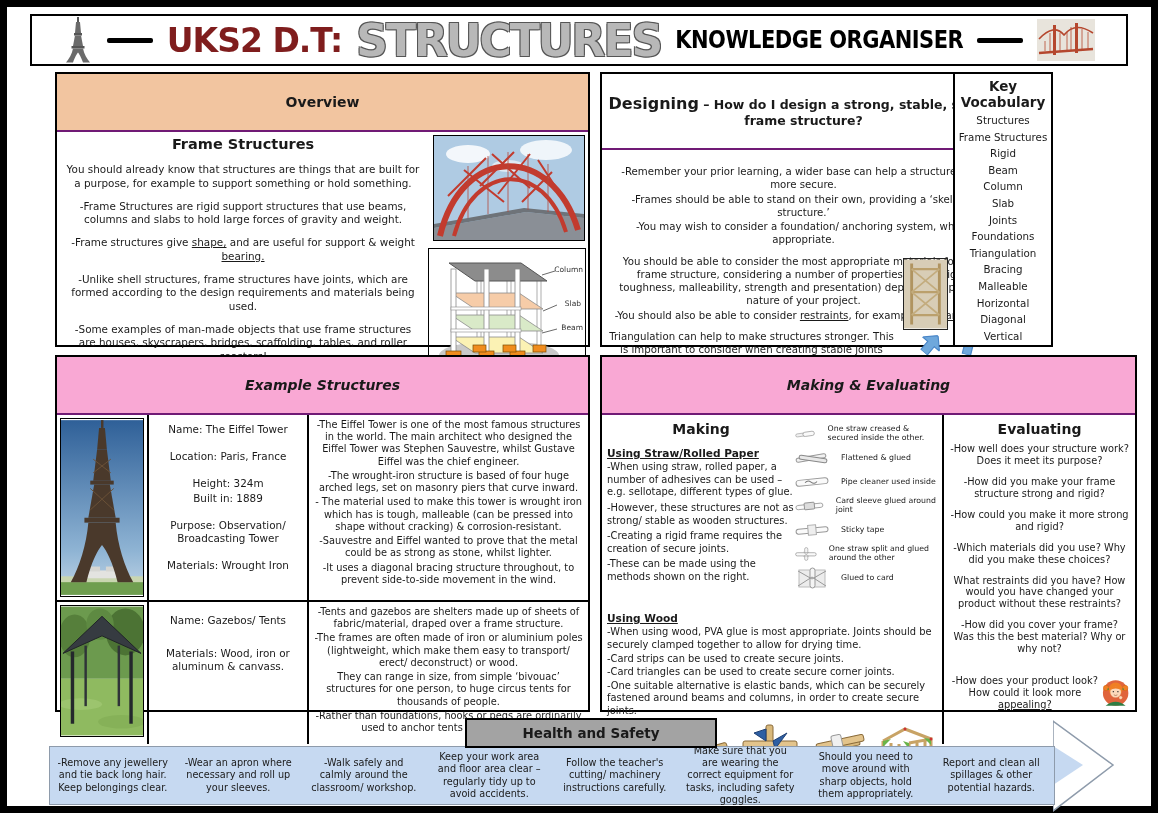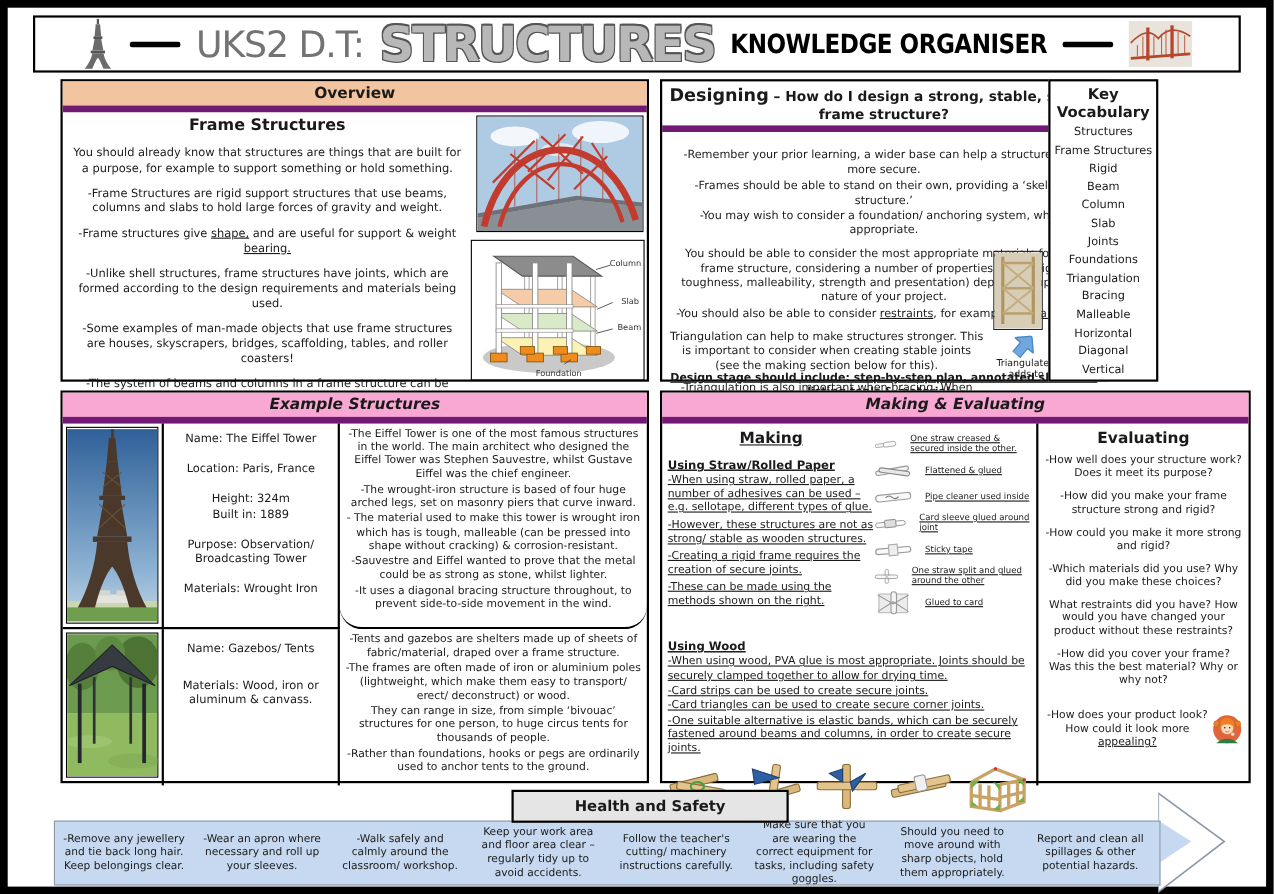--- a/index.html
+++ b/index.html
@@ -4,28 +4,28 @@
 <style>
   * { margin:0; padding:0; box-sizing:border-box; }
   html,body { background:#fff; }
   body { width:1158px; height:813px; position:relative; font-family:"DejaVu Sans", sans-serif; color:#1a1a1a; overflow:hidden; }
   .page { position:absolute; inset:0; border:7px solid #000; background:#fff; }
 
   
   .header-bar { position:absolute; left:23px; top:7px; width:1098px; height:52px; border:2px solid #000;
     display:flex; align-items:center; justify-content:center; gap:14px; background:#fff; }
   .dash { width:46px; height:5px; background:#000; border-radius:2px; }
-  .t-course { font-size:33px; font-weight:normal; color:#737373; letter-spacing:-1px; }
+  .t-course { font-size:33px; font-weight:bold; color:#7f1d1d; letter-spacing:-1px; }
   .t-main { font-size:44px; font-weight:bold; color:#b8b8b8; letter-spacing:-2px;
     text-shadow:-1px -1px 0 #555, 1px -1px 0 #555, -1px 1px 0 #555, 1px 1px 0 #555; }
   .t-sub { font-size:21px; font-weight:900; color:#000; letter-spacing:-0.5px; transform:scaleY(1.15); }
 
   
   .box { position:absolute; border:2px solid #000; background:#fff; }
-  .sec-head { border-bottom:6px solid #701a75; text-align:center; font-weight:bold; font-size:14px; padding:3px 0; }
+  .sec-head { border-bottom:2px solid #701a75; text-align:center; font-weight:bold; font-size:14px; padding:20px 0; }
   .peach { background:#F2C5A0; }
   .yellow { background:#f9a8d4;font-style:italic; }
   .u { text-decoration:underline; }
 
   
   #overview-box { left:48px; top:65px; width:535px; height:275px; }
   .ov-body { position:relative; height:249px; }
   .ov-text { width:368px; padding:2px 4px 0 8px; text-align:center; font-size:10.4px; line-height:1.32; }
   .ov-text h3 { font-size:14.5px; margin:1px 0 2px 0; }
   .ov-text p { margin-top:9px; }
@@ -50,53 +50,53 @@
   
   #vocab-box { left:946px; top:65px; width:100px; height:275px; }
   .kv-title { text-align:center; font-weight:bold; font-size:13.5px; padding:4px 0 2px 0; }
   .kv-list { display:flex; flex-direction:column; justify-content:space-between; height:236px; padding:2px 0 6px 0; }
   .kv-word { text-align:center; font-size:10.3px; }
 
   
   #example-box { left:48px; top:348px; width:535px; height:357px; }
   .ex-grid { display:grid; grid-template-columns:92px 160px 1fr; grid-template-rows:187px 142px; }
   .ex-cell { border-right:2px solid #000; border-bottom:2px solid #000; overflow:hidden; }
-  .ex-cell.last-col { border-right:none;border-radius:20px; }
+  .ex-cell.last-col { border-right:none; }
   .ex-cell.last-row { border-bottom:none; }
   .ex-photo { padding:3px; }
   .ex-photo svg { border:1px solid #000; display:block; }
   .ex-facts { padding:8px 4px; text-align:center; font-size:10.4px; line-height:1.25; }
   .ex-facts p { margin-bottom:14px; }
   .ex-facts p.tight { margin-bottom:2px; }
   .ex-desc { padding:4px 5px; text-align:center; font-size:9.8px; line-height:1.25; }
   .ex-desc p { margin-bottom:2px; }
 
   
   #making-box { left:593px; top:348px; width:537px; height:357px; }
   .mk-cols { display:flex; height:329px; }
-  .mk-left { width:340px; padding:3px 5px;text-decoration:underline; }
+  .mk-left { width:340px; padding:3px 5px; }
   .mk-right { width:193px; border-left:2px solid #000; padding:2px 6px; text-align:center; }
   .mk-top { display:flex; height:192px; }
   .mk-text { width:188px; font-size:9.9px; line-height:1.27; }
   .mk-text h4 { text-align:center; font-size:14px; margin:3px 0 8px 0; }
   .mk-sub { font-weight:bold; text-decoration:underline; font-size:10.6px; margin-bottom:1px; }
   .mk-text p { margin-bottom:3px; }
   .mk-joints { width:142px; padding-top:4px; }
   .joint-row { display:flex; align-items:center; gap:12px; min-height:24px; }
   .joint-row .jlabel { font-size:7.8px; line-height:1.15; }
   .mk-wood { font-size:9.9px; line-height:1.27; margin-top:2px; }
   .mk-wood p { margin-bottom:1px; }
   .wood-strip { display:flex; justify-content:space-between; align-items:center; margin-top:3px; }
   .ev-title { font-size:14px; font-weight:bold; margin:4px 0 6px 0; }
   .ev-q { font-size:9.8px; line-height:1.22; margin-bottom:9px; }
   .ev-last { display:flex; align-items:center; text-align:center; gap:2px; }
   .ev-last .ev-q { margin-bottom:0; }
 
   
-  #hs-title-box { position:absolute; left:458px; top:711px; width:252px; height:30px; background:#e5e5e5;
+  #hs-title-box { position:absolute; left:458px; top:711px; width:252px; height:30px; background:#a3a3a3;
     border:2px solid #000; text-align:center; font-weight:bold; font-size:13.5px; padding-top:5px; z-index:3; }
   #hs-bar { position:absolute; left:42px; top:739px; width:1006px; height:59px; background:#C6D9F1;
     border:1.5px solid #8E9BAB; display:flex; align-items:center; z-index:2; }
   .hs-item { flex:1; text-align:center; font-size:9.7px; line-height:1.25; padding:0 7px; }
   #hs-arrowhead { position:absolute; left:1046px; top:712px; z-index:1; }
 </style>
 </head>
 <body>
 
 <div class="page">

